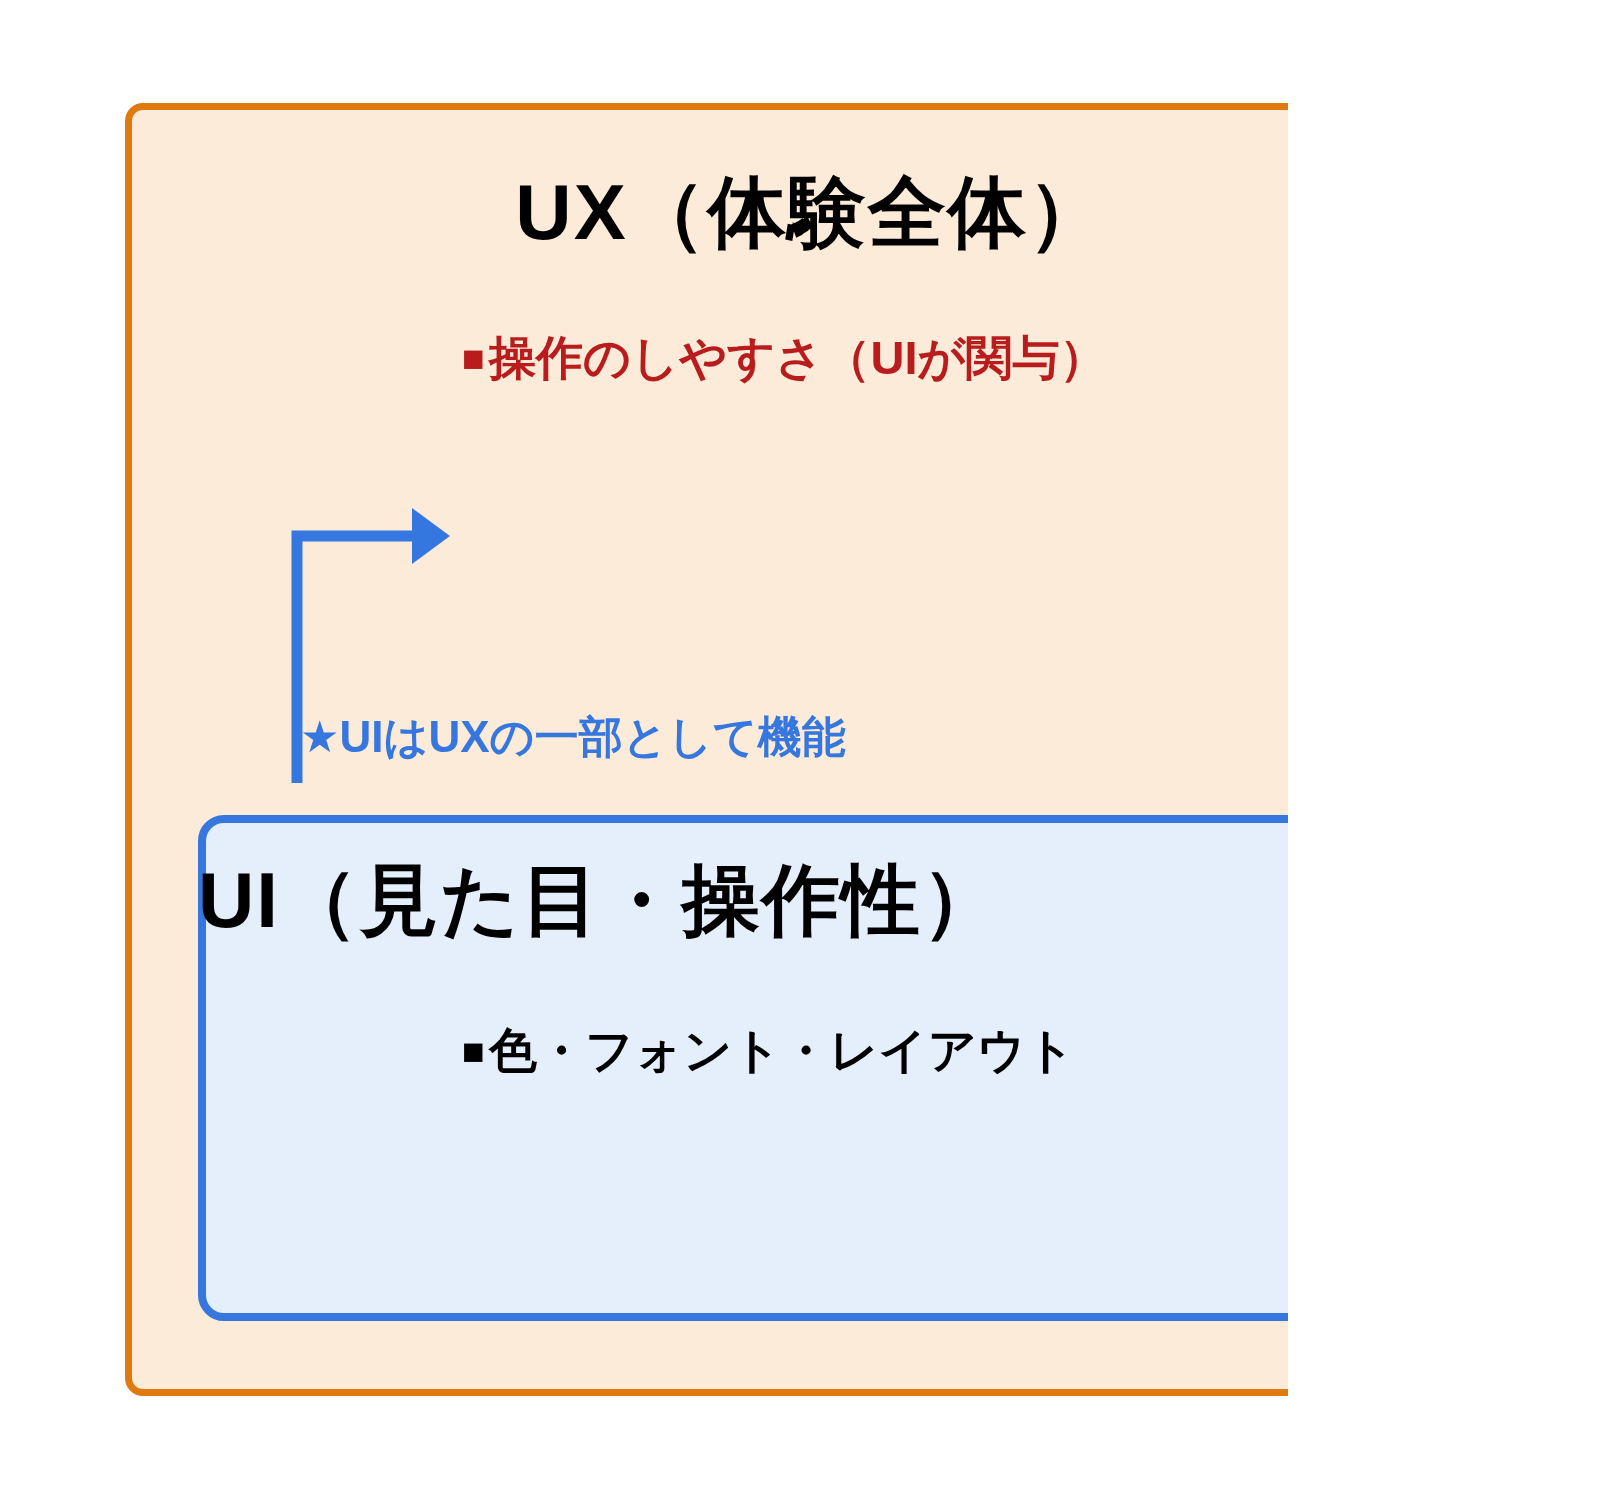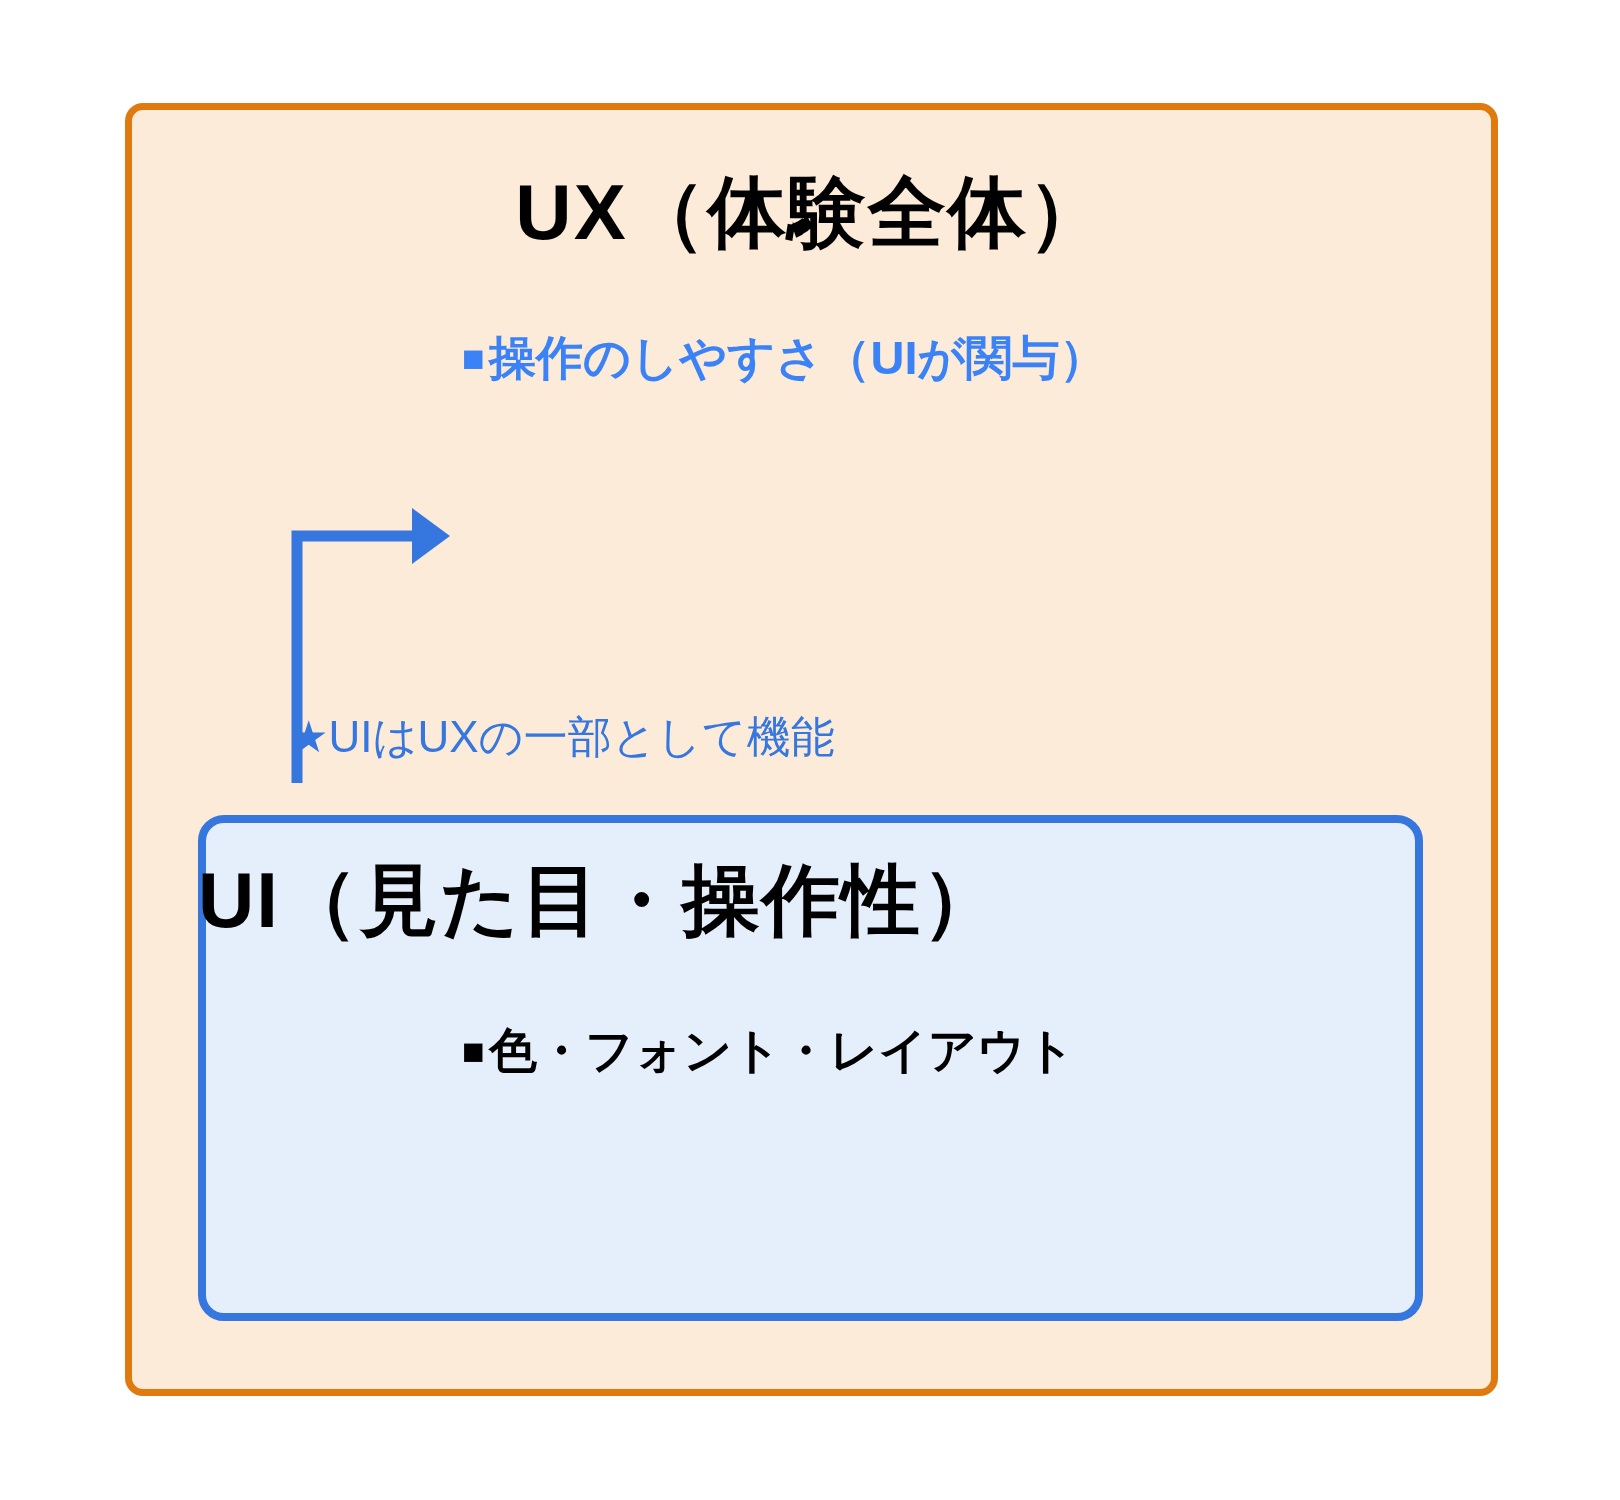--- a/index.html
+++ b/index.html
@@ -3,21 +3,21 @@
 <meta charset="utf-8">
 <style>
   html, body {
     margin: 0;
     padding: 0;
     background: #ffffff;
     font-family: "Liberation Sans", "DejaVu Sans", sans-serif;
   }
   .canvas {
     position: relative;
-    width: 1620px;
+    width: 1288px;
     height: 1500px;
     background: #ffffff;
     overflow: hidden;
   }
   
   .ux-box {
     position: absolute;
     left: 125px;
     top: 103px;
     width: 1373px;
@@ -54,37 +54,37 @@
     line-height: 60px;
     margin-bottom: 28px;
     white-space: nowrap;
   }
   .ux-list li .marker {
     font-size: 38px;
     margin-right: 4px;
     vertical-align: 3px;
   }
   .ux-list li.highlight {
-    color: #3b82f6;
+    color: #b91c1c;
   }
   
   .arrow-svg {
     position: absolute;
     left: 284px;
     top: 500px;
     width: 180px;
     height: 292px;
   }
   
   .ux-note {
     position: absolute;
-    left: 289px;
+    left: 300px;
     top: 708px;
     font-size: 44px;
-    font-weight: 400;
+    font-weight: 700;
     color: #3577DE;
     white-space: nowrap;
   }
   
   .ui-box {
     position: absolute;
     left: 198px;
     top: 815px;
     width: 1225px;
     height: 506px;

